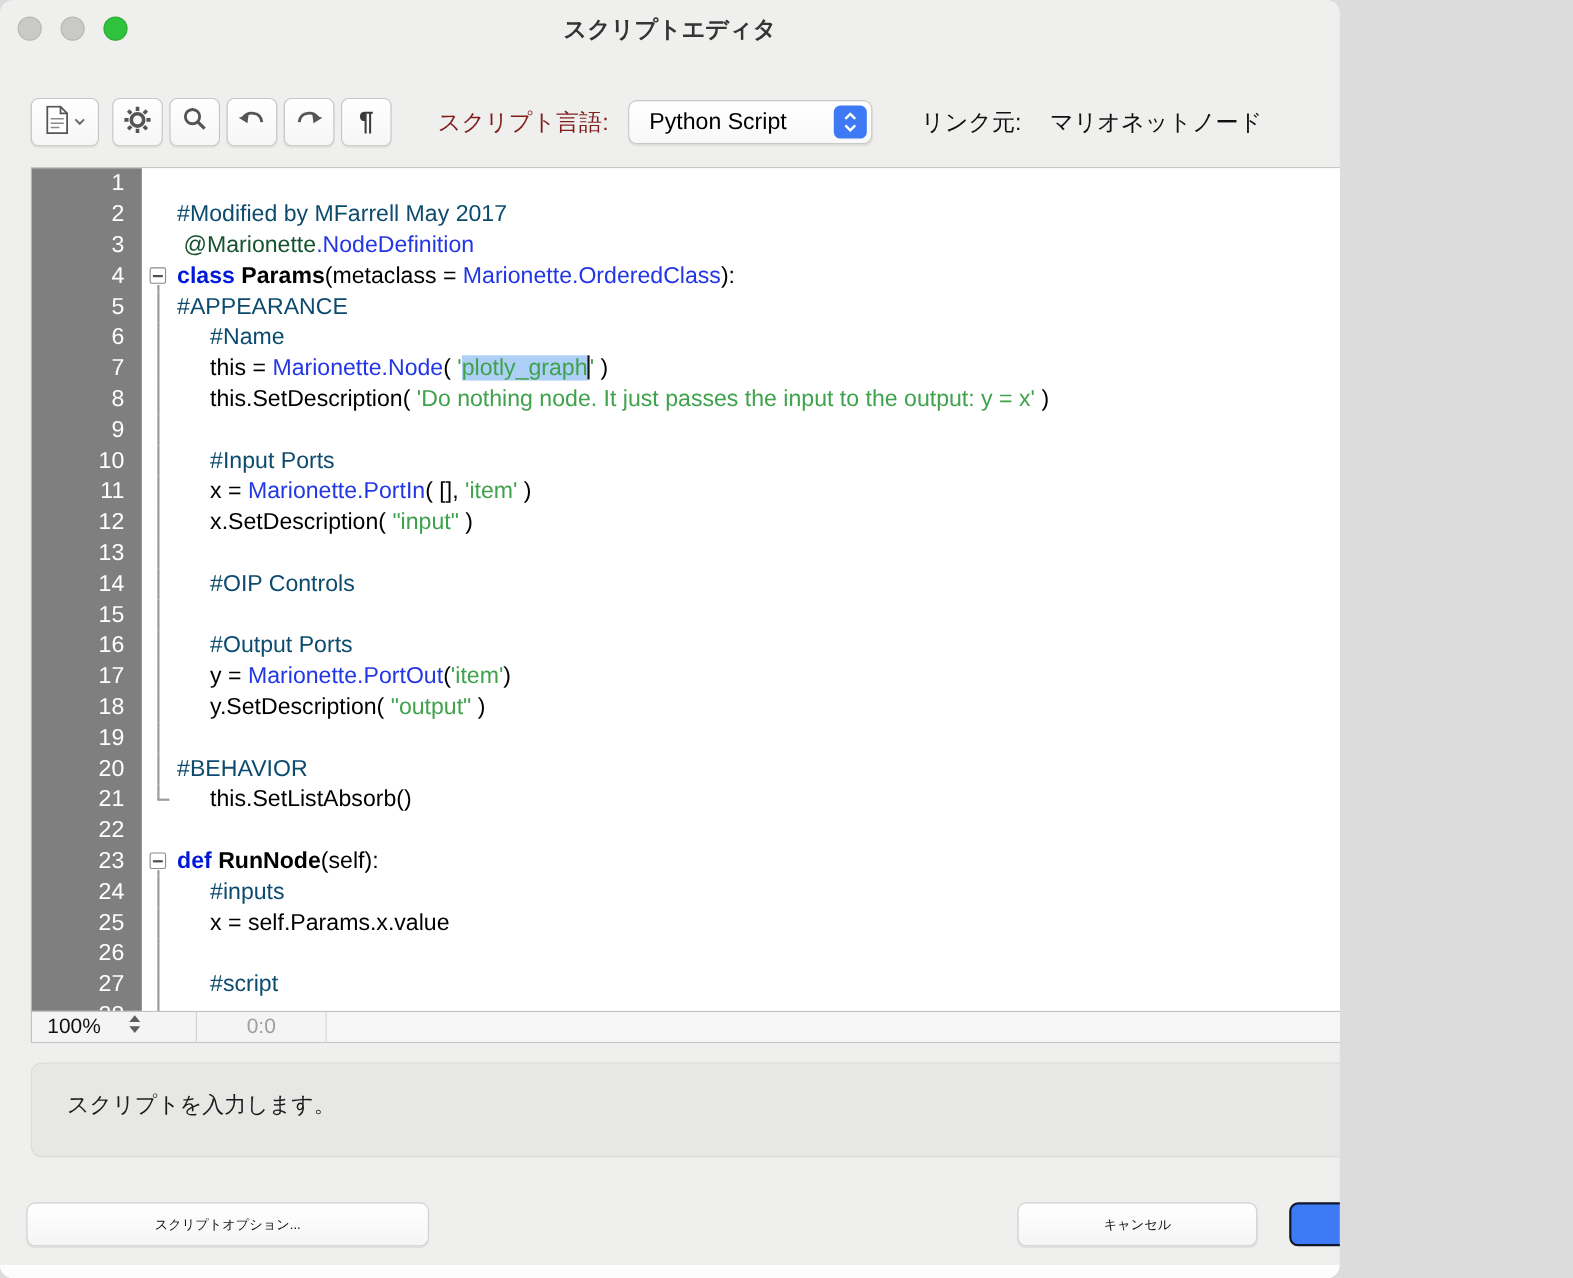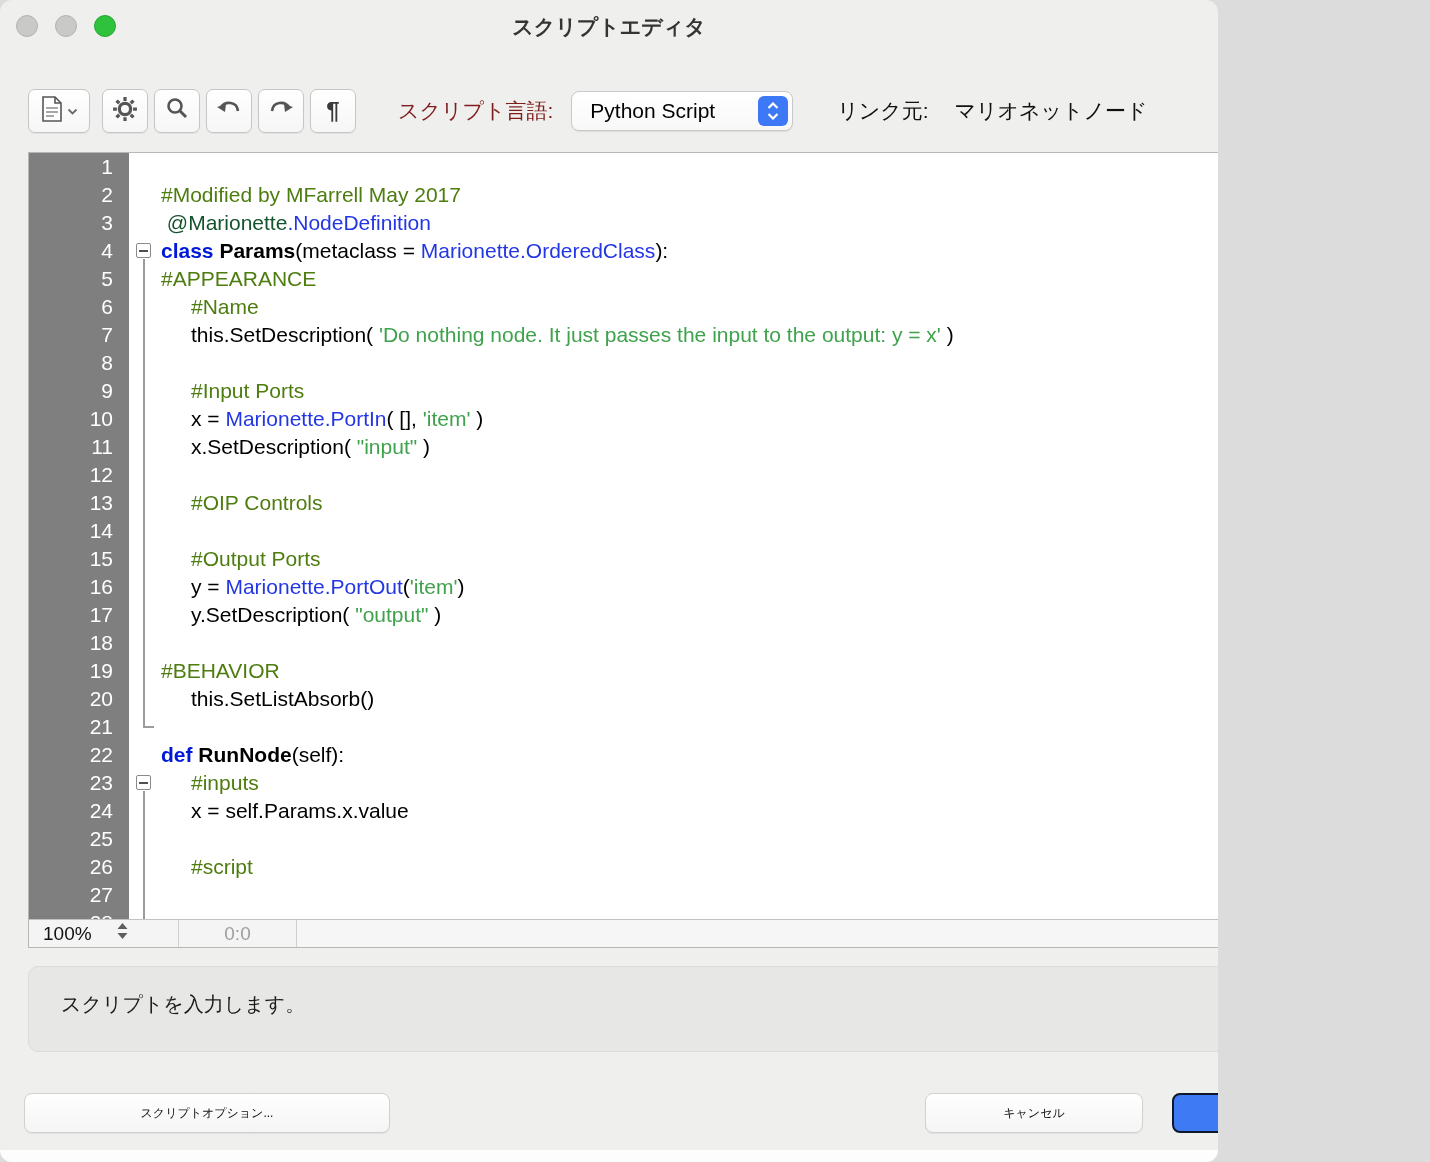--- a/index.html
+++ b/index.html
@@ -40,21 +40,21 @@
   .fbox { position:absolute; left:7px; top:6px; width:15px; height:15px; border:1px solid #8a8a8a; background:#fff; border-radius:2px; }
   .fminus { position:absolute; left:2px; top:6px; width:9px; height:2px; background:#4f4f4f; }
   .fstem { position:absolute; left:14px; width:2px; background:#9c9c9c; }
   .fstem-full  { top:0; bottom:0; }
   .fstem-lower { top:22px; bottom:0; }
   .fstem-upper { top:0; height:14px; }
   .ftick { position:absolute; left:14px; top:13px; width:11px; height:2px; background:#9c9c9c; }
   .codearea { position:absolute; left:130px; top:0; right:0; bottom:28px; background:#ffffff; overflow:hidden; }
   .cl { height:28px; line-height:28px; white-space:pre; font-size:21px; color:#000; }
   .s-p  { color:#000000; }
-  .s-c  { color:#4d7c0f; }
+  .s-c  { color:#0c4a6e; }
   .s-k  { color:#0019d8; font-weight:bold; }
   .s-n  { color:#000000; font-weight:bold; }
   .s-b  { color:#2336e4; }
   .s-bi { color:#14532d; }
   .s-g  { color:#3fa24c; }
   .s-sel{ color:#3fa24c; background:#aed0f7; }
   .caret { display:inline-block; width:2px; height:22px; background:#141414; vertical-align:-4px; }
 
   
   .statusbar { position:absolute; left:0; right:0; bottom:0; height:28px; background:#f4f4f4;
@@ -287,20 +287,21 @@
           <div class="fstem fstem-full"></div>
         </div>
       </div>
     <div class="codearea">
         <div class="cl" style="padding-left: 2px;"></div>
         <div class="cl" style="padding-left: 2px;"><span class="s-c">#Modified by MFarrell May 2017</span></div>
         <div class="cl" style="padding-left: 2px;"><span class="s-p"> </span><span class="s-bi">@Marionette</span><span class="s-b">.NodeDefinition</span></div>
         <div class="cl" style="padding-left: 2px;"><span class="s-k">class</span><span class="s-p"> </span><span class="s-n">Params</span><span class="s-p">(metaclass = </span><span class="s-b">Marionette.OrderedClass</span><span class="s-p">):</span></div>
         <div class="cl" style="padding-left: 2px;"><span class="s-c">#APPEARANCE</span></div>
         <div class="cl" style="padding-left: 32px;"><span class="s-c">#Name</span></div>
+        <div class="cl" style="padding-left: 32px;"><span class="s-p">this = </span><span class="s-b">Marionette.Node</span><span class="s-p">( </span><span class="s-g">'</span><span class="s-sel">plotly_graph</span><span class="caret"></span><span class="s-g">'</span><span class="s-p"> )</span></div>
         <div class="cl" style="padding-left: 32px;"><span class="s-p">this.SetDescription( </span><span class="s-g">'Do nothing node. It just passes the input to the output: y = x'</span><span class="s-p"> )</span></div>
         <div class="cl" style="padding-left: 32px;"></div>
         <div class="cl" style="padding-left: 32px;"><span class="s-c">#Input Ports</span></div>
         <div class="cl" style="padding-left: 32px;"><span class="s-p">x = </span><span class="s-b">Marionette.PortIn</span><span class="s-p">( [], </span><span class="s-g">'item'</span><span class="s-p"> )</span></div>
         <div class="cl" style="padding-left: 32px;"><span class="s-p">x.SetDescription( </span><span class="s-g">"input"</span><span class="s-p"> )</span></div>
         <div class="cl" style="padding-left: 32px;"></div>
         <div class="cl" style="padding-left: 32px;"><span class="s-c">#OIP Controls</span></div>
         <div class="cl" style="padding-left: 32px;"></div>
         <div class="cl" style="padding-left: 32px;"><span class="s-c">#Output Ports</span></div>
         <div class="cl" style="padding-left: 32px;"><span class="s-p">y = </span><span class="s-b">Marionette.PortOut</span><span class="s-p">(</span><span class="s-g">'item'</span><span class="s-p">)</span></div>

